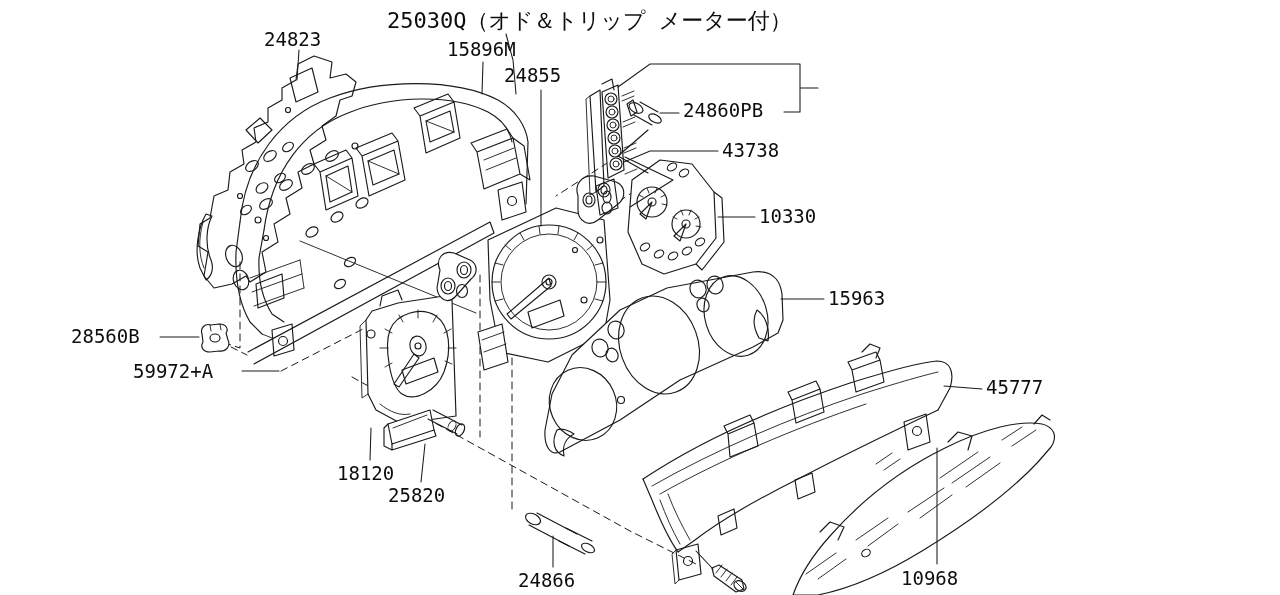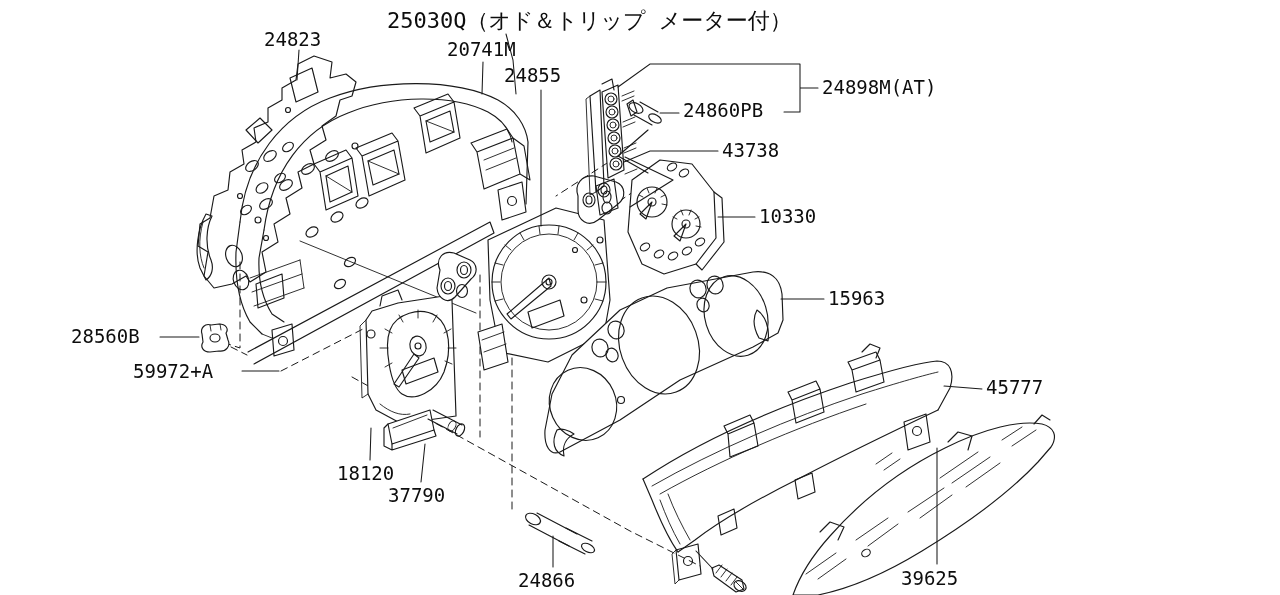--- a/index.html
+++ b/index.html
@@ -298,28 +298,27 @@
     <path class="leader" d="M242,371 H279"></path>
     <path class="leader" d="M370,460 L371,428"></path>
     <path class="leader" d="M421,482 L425,444"></path>
     <path class="leader" d="M553,567 V536"></path>
     <path class="leader" d="M696,551 L713,569"></path>
   </g>
 </svg>
 
   <div class="lbl title" style="left:387px;top:10px">25030Q（オド＆トリップ メーター付）</div>
   <div class="lbl" style="left:264px;top:30px">24823</div>
-  <div class="lbl" style="left:447px;top:40px">20741M</div>
+  <div class="lbl" style="left:447px;top:40px">15896M</div>
   <div class="lbl" style="left:504px;top:66px">24855</div>
-  <div class="lbl" style="left:822px;top:78px">24898M(AT)</div>
   <div class="lbl" style="left:683px;top:101px">24860PB</div>
   <div class="lbl" style="left:722px;top:141px">43738</div>
   <div class="lbl" style="left:759px;top:207px">10330</div>
   <div class="lbl" style="left:828px;top:289px">15963</div>
   <div class="lbl" style="left:986px;top:378px">45777</div>
-  <div class="lbl" style="left:901px;top:569px">39625</div>
+  <div class="lbl" style="left:901px;top:569px">10968</div>
   <div class="lbl" style="left:71px;top:327px">28560B</div>
   <div class="lbl" style="left:133px;top:362px">59972+A</div>
   <div class="lbl" style="left:337px;top:464px">18120</div>
-  <div class="lbl" style="left:388px;top:486px">37790</div>
+  <div class="lbl" style="left:388px;top:486px">25820</div>
   <div class="lbl" style="left:518px;top:571px">24866</div>
 
 </div>
 
 </body></html>

